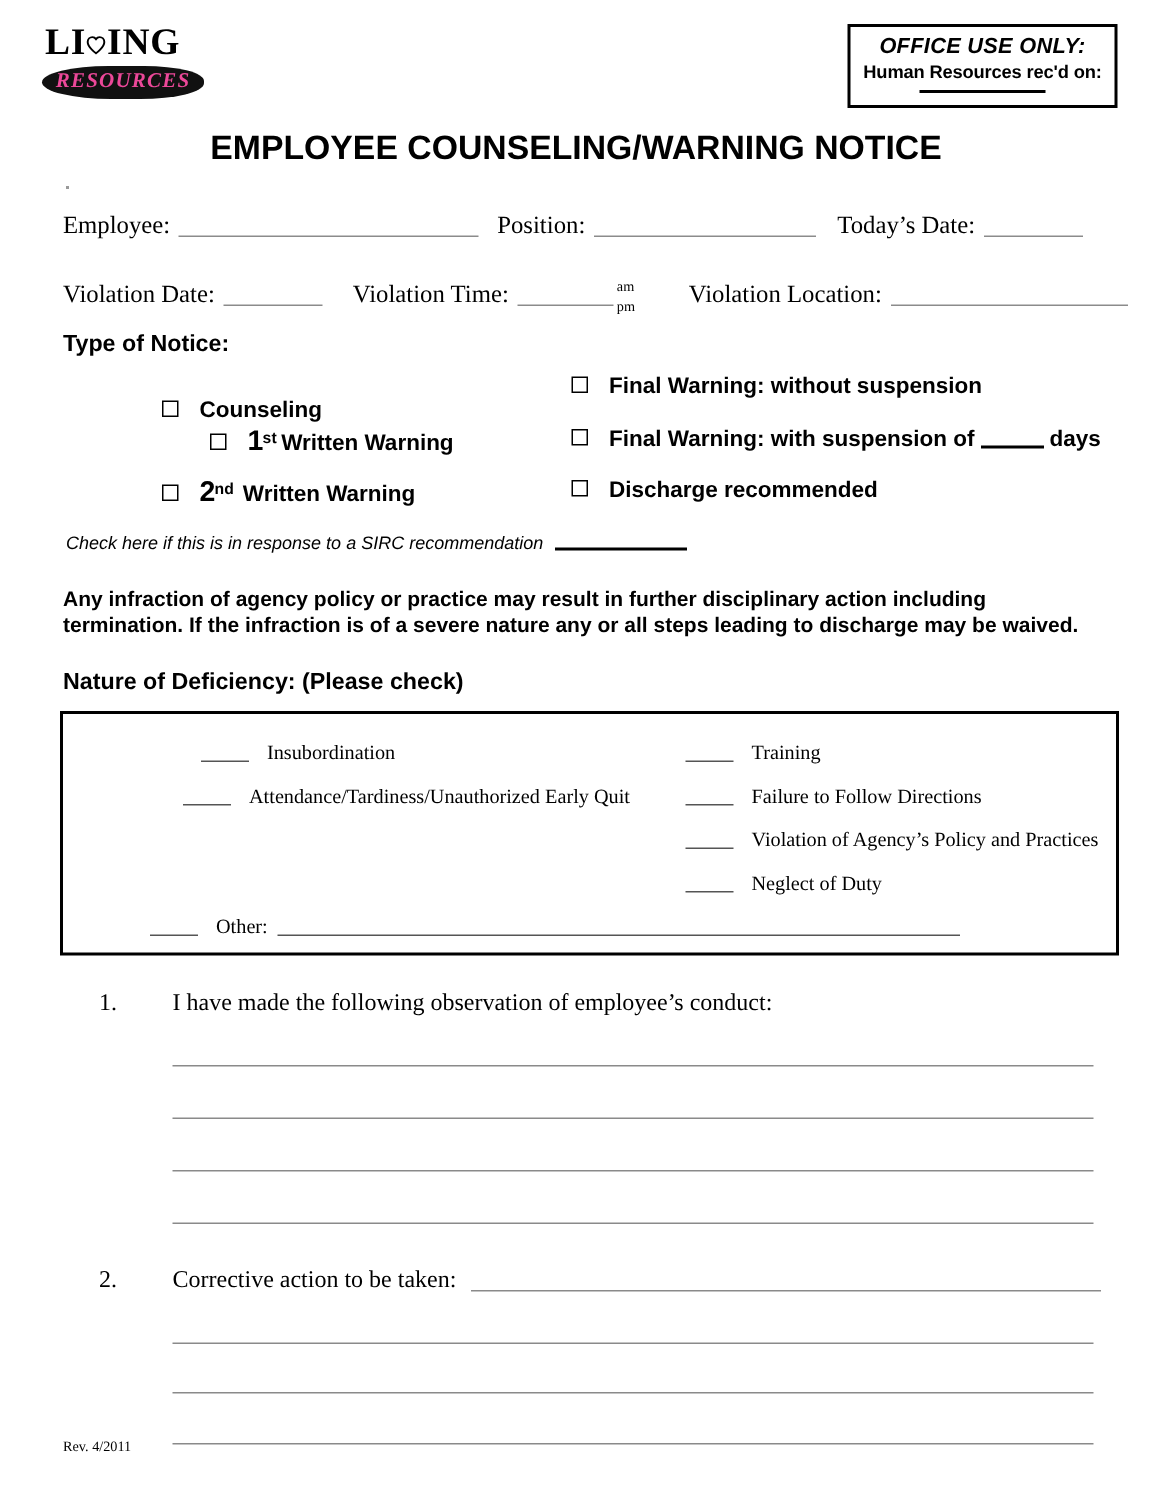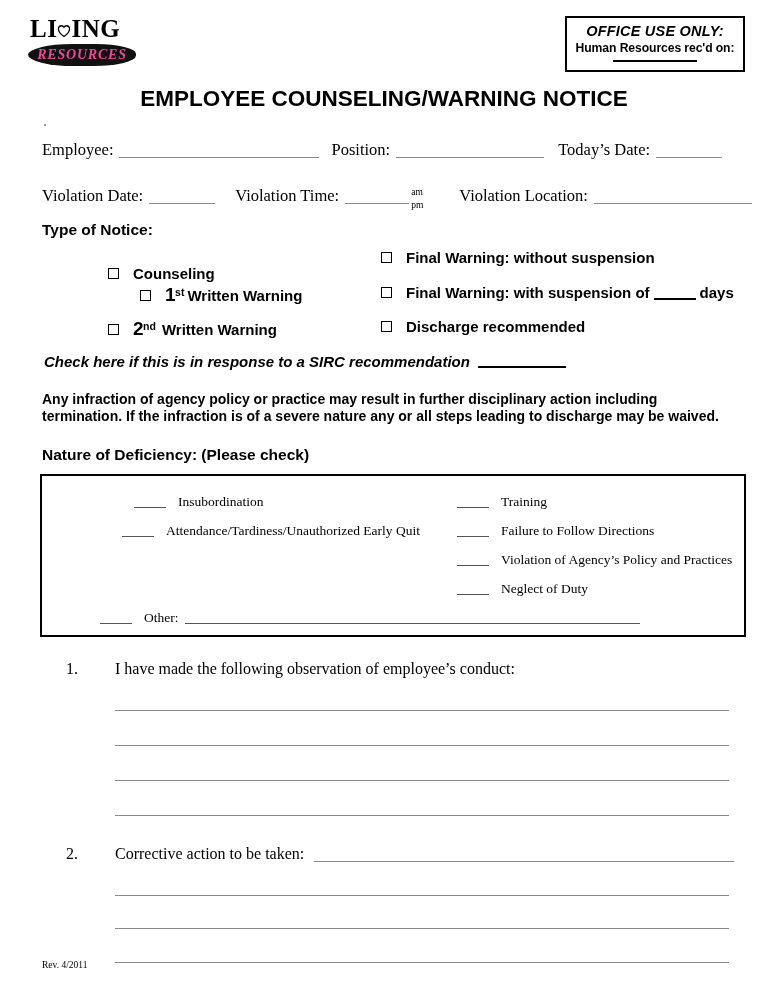--- a/index.html
+++ b/index.html
@@ -211,23 +211,22 @@
   #cb-r2 { left: 381px; top: 284px; }
   #cb-r3 { left: 381px; top: 318px; }
 
   
   #sirc-line {
     position: absolute;
     left: 44px;
     top: 353px;
     font-family: "Liberation Sans", sans-serif;
     font-style: italic;
-    font-size: 15px;
+    font-size: 12px;
     white-space: nowrap;
-    font-weight: bold;
   }
   #sirc-line .sirc-rule {
     display: inline-block;
     width: 88px;
     border-bottom: 2.2px solid #000;
     height: 12px;
     vertical-align: -1px;
     margin-left: 8px;
   }
 

